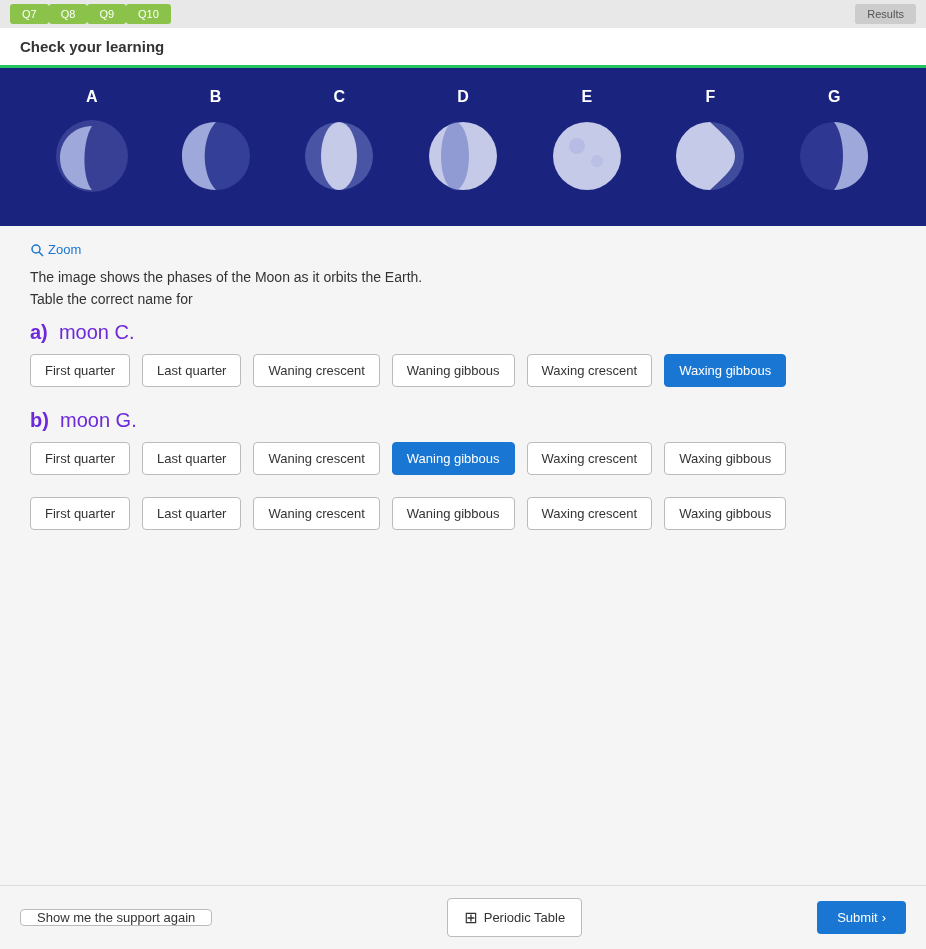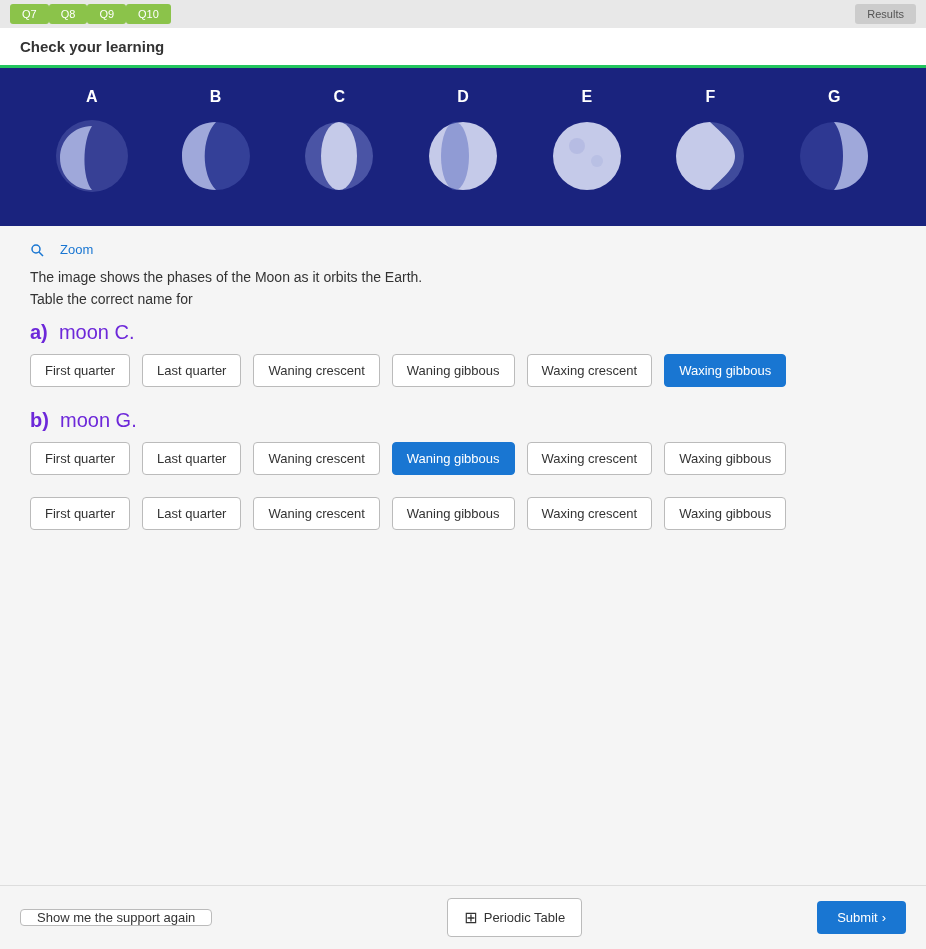--- a/index.html
+++ b/index.html
@@ -67,21 +67,21 @@
     .content-area {
       background: #f5f5f5;
       padding: 16px 30px;
       flex: 1;
     }
     .zoom-link {
       color: #1976d2;
       font-size: 13px;
       display: flex;
       align-items: center;
-      gap: 16px;
+      gap: 4px;
       margin-bottom: 12px;
       cursor: pointer;
     }
     .zoom-link svg {
       width: 14px;
       height: 14px;
     }
     .description-text {
       font-size: 14px;
       color: #333;

